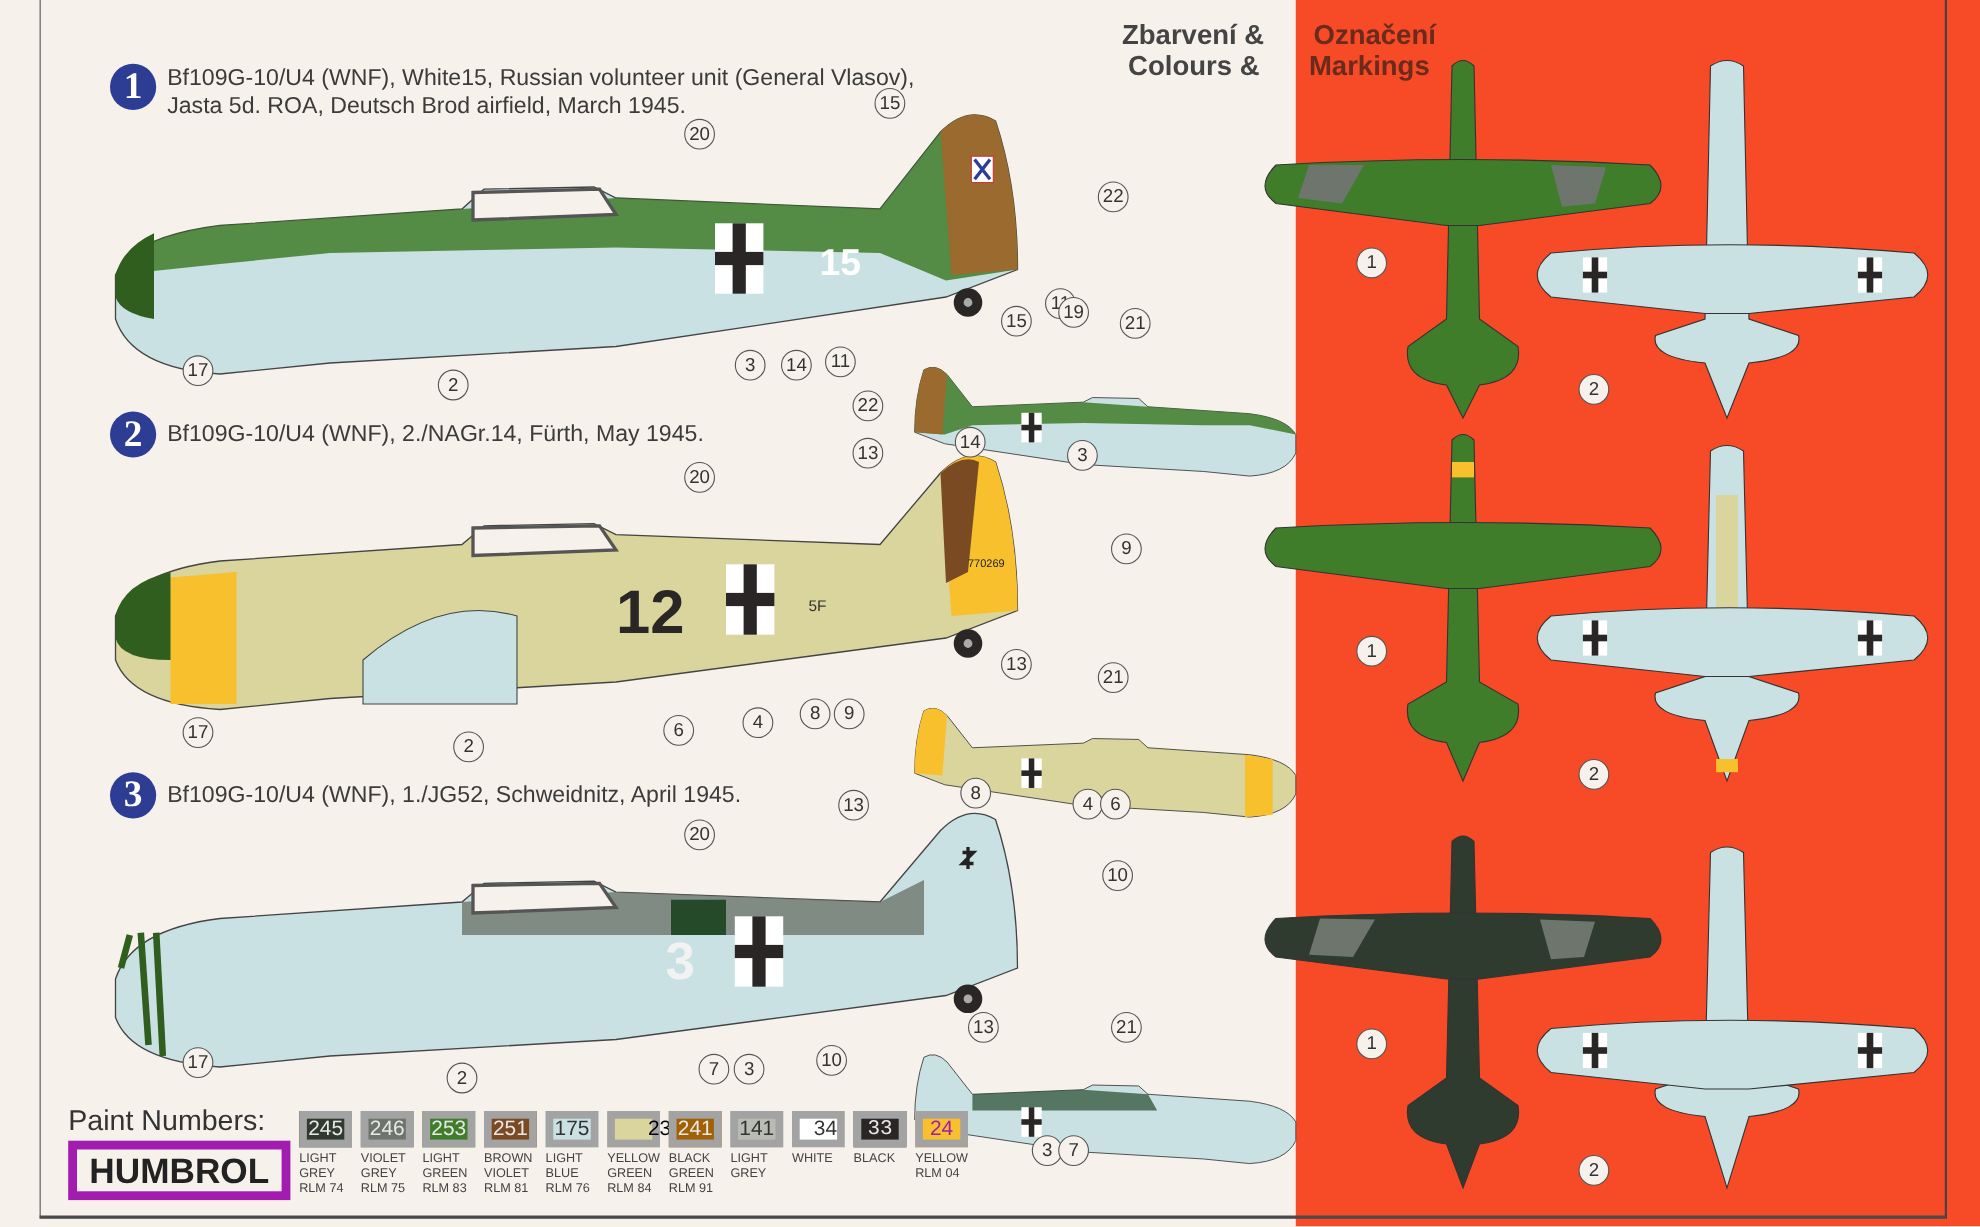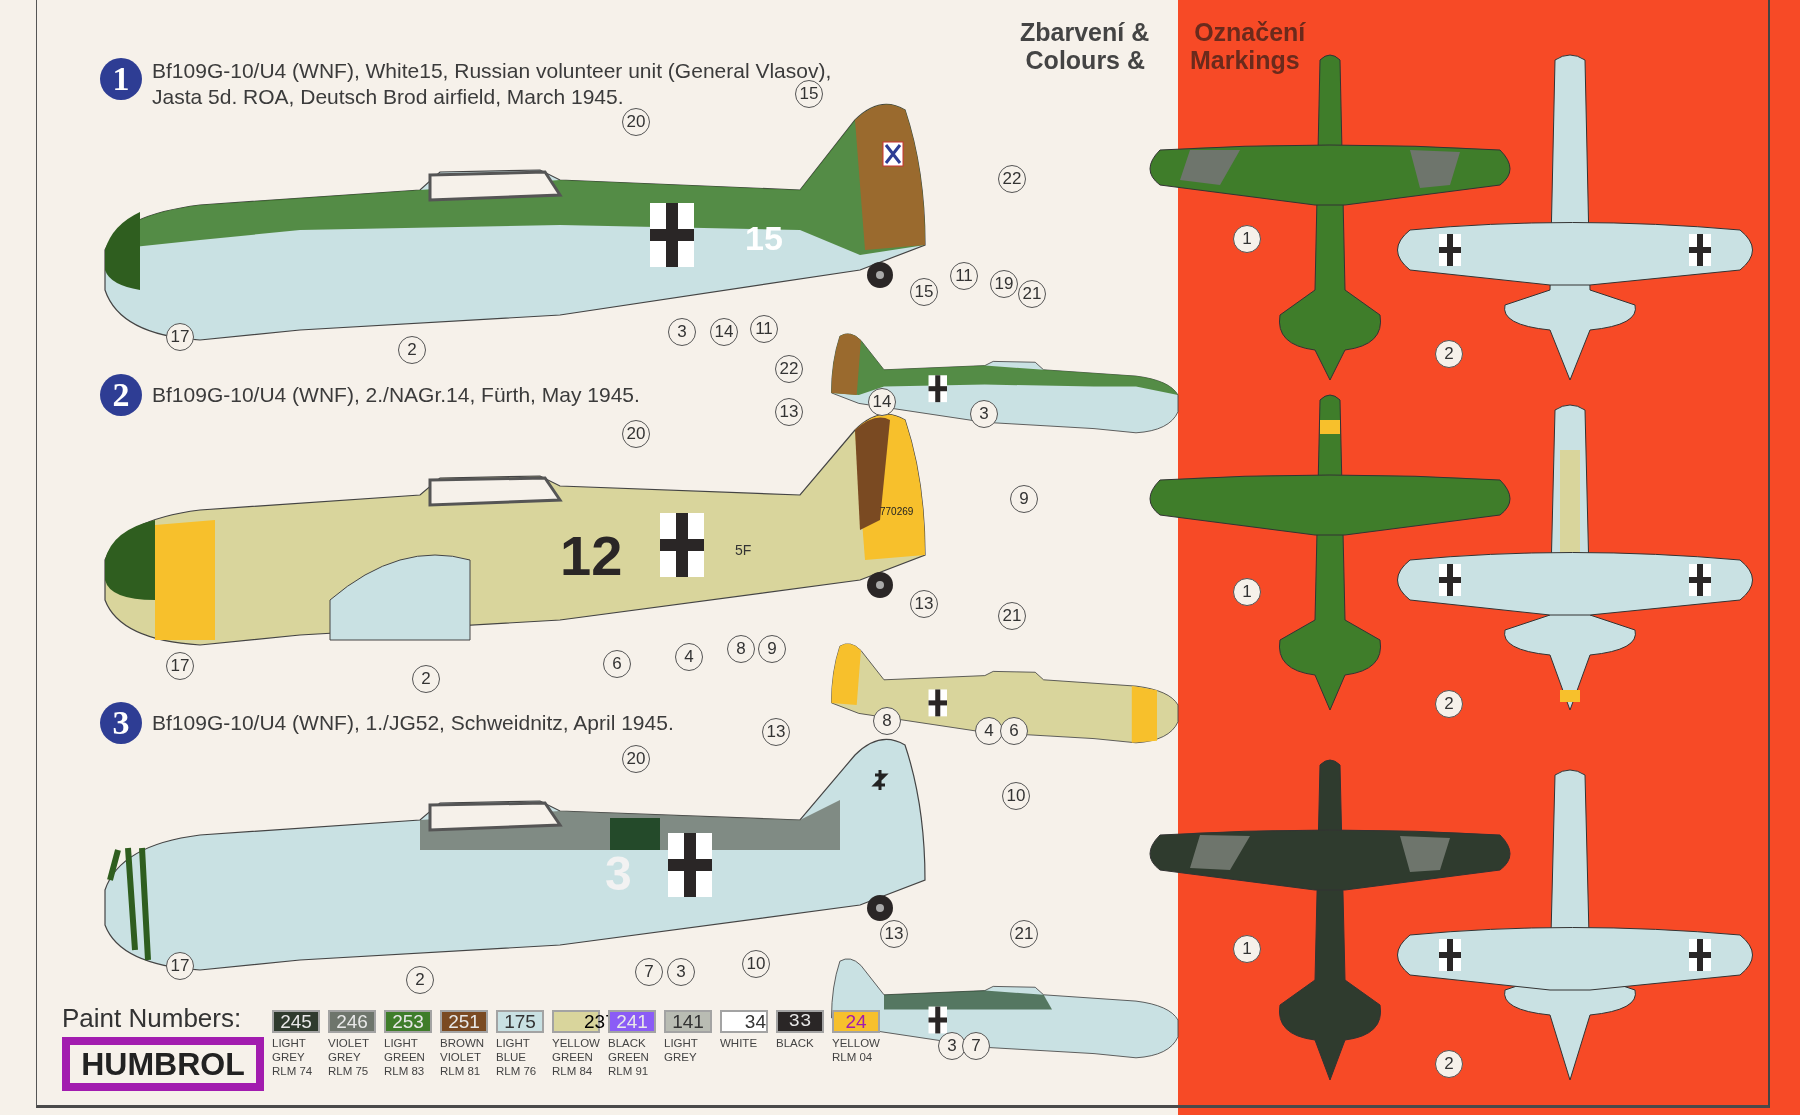--- a/index.html
+++ b/index.html
@@ -12,21 +12,21 @@
   .scheme{position:absolute;display:flex;align-items:flex-start;gap:10px;}
   .badge{width:42px;height:42px;border-radius:50%;background:#2e3d94;color:#fff;font-family:"Liberation Serif",serif;font-weight:bold;font-size:34px;line-height:42px;text-align:center;flex:none;}
   .scheme-text{font-size:21px;line-height:26px;color:#3b3b3b;}
   .callout{position:absolute;width:26px;height:26px;border:1.3px solid #555;border-radius:50%;background:#f6f1ea;font-size:17px;line-height:26px;text-align:center;color:#333;}
   .legend{position:absolute;left:62px;top:1003px;display:flex;gap:0;}
   .legend-head{width:200px;}
   .pn-label{font-size:26px;color:#333;line-height:30px;}
   .humbrol{margin-top:4px;border:8px solid #a21caf;font-weight:bold;font-size:32px;width:186px;text-align:center;line-height:38px;color:#222;}
   .swatches{display:flex;gap:8px;margin-left:10px;margin-top:7px;}
   .sw{width:48px;font-size:11.5px;line-height:14px;color:#444;}
-  .sw .chip{height:19px;border:2px solid #a3a3a3;font-size:19px;line-height:19px;text-align:center;margin-bottom:3px;}
+  .sw .chip{height:19px;border:7px solid #a3a3a3;font-size:19px;line-height:19px;text-align:center;margin-bottom:3px;}
   svg{position:absolute;overflow:visible;}
 </style>
 </head>
 <body>
 
 <div class="left-panel"></div>
 <div class="right-panel"></div>
 <div class="frame"></div>
 
 <div class="title-block">
@@ -165,21 +165,21 @@
 
 <div class="callout" style="left:622px;top:108px;">20</div>
 <div class="callout" style="left:795px;top:80px;">15</div>
 <div class="callout" style="left:998px;top:165px;">22</div>
 <div class="callout" style="left:950px;top:262px;">11</div>
 <div class="callout" style="left:166px;top:323px;">17</div>
 <div class="callout" style="left:398px;top:336px;">2</div>
 <div class="callout" style="left:668px;top:318px;">3</div>
 <div class="callout" style="left:710px;top:318px;">14</div>
 <div class="callout" style="left:910px;top:278px;">15</div>
-<div class="callout" style="left:990px;top:270px;">19</div>
+<div class="callout" style="left:962px;top:270px;">19</div>
 <div class="callout" style="left:1018px;top:280px;">21</div>
 <div class="callout" style="left:750px;top:315px;">11</div>
 <div class="callout" style="left:775px;top:355px;">22</div>
 <div class="callout" style="left:868px;top:388px;">14</div>
 <div class="callout" style="left:970px;top:400px;">3</div>
 
 <div class="callout" style="left:775px;top:398px;">13</div>
 <div class="callout" style="left:622px;top:420px;">20</div>
 <div class="callout" style="left:1010px;top:485px;">9</div>
 <div class="callout" style="left:166px;top:652px;">17</div>
@@ -250,21 +250,21 @@
         <div>BLUE</div>
         <div>RLM 76</div>
       </div>
       <div class="sw">
         <div class="chip" style="background: rgb(217, 213, 156); color: #000000; padding-left: 30px;">237</div>
         <div>YELLOW</div>
         <div>GREEN</div>
         <div>RLM 84</div>
       </div>
       <div class="sw">
-        <div class="chip" style="background: #8b5cf6; color: rgb(232, 232, 232);">241</div>
+        <div class="chip" style="background: #a16207; color: rgb(232, 232, 232);">241</div>
         <div>BLACK</div>
         <div>GREEN</div>
         <div>RLM 91</div>
       </div>
       <div class="sw">
         <div class="chip" style="background: rgb(185, 188, 179); color: rgb(51, 51, 51);">141</div>
         <div>LIGHT</div>
         <div>GREY</div>
         <div></div>
       </div>

